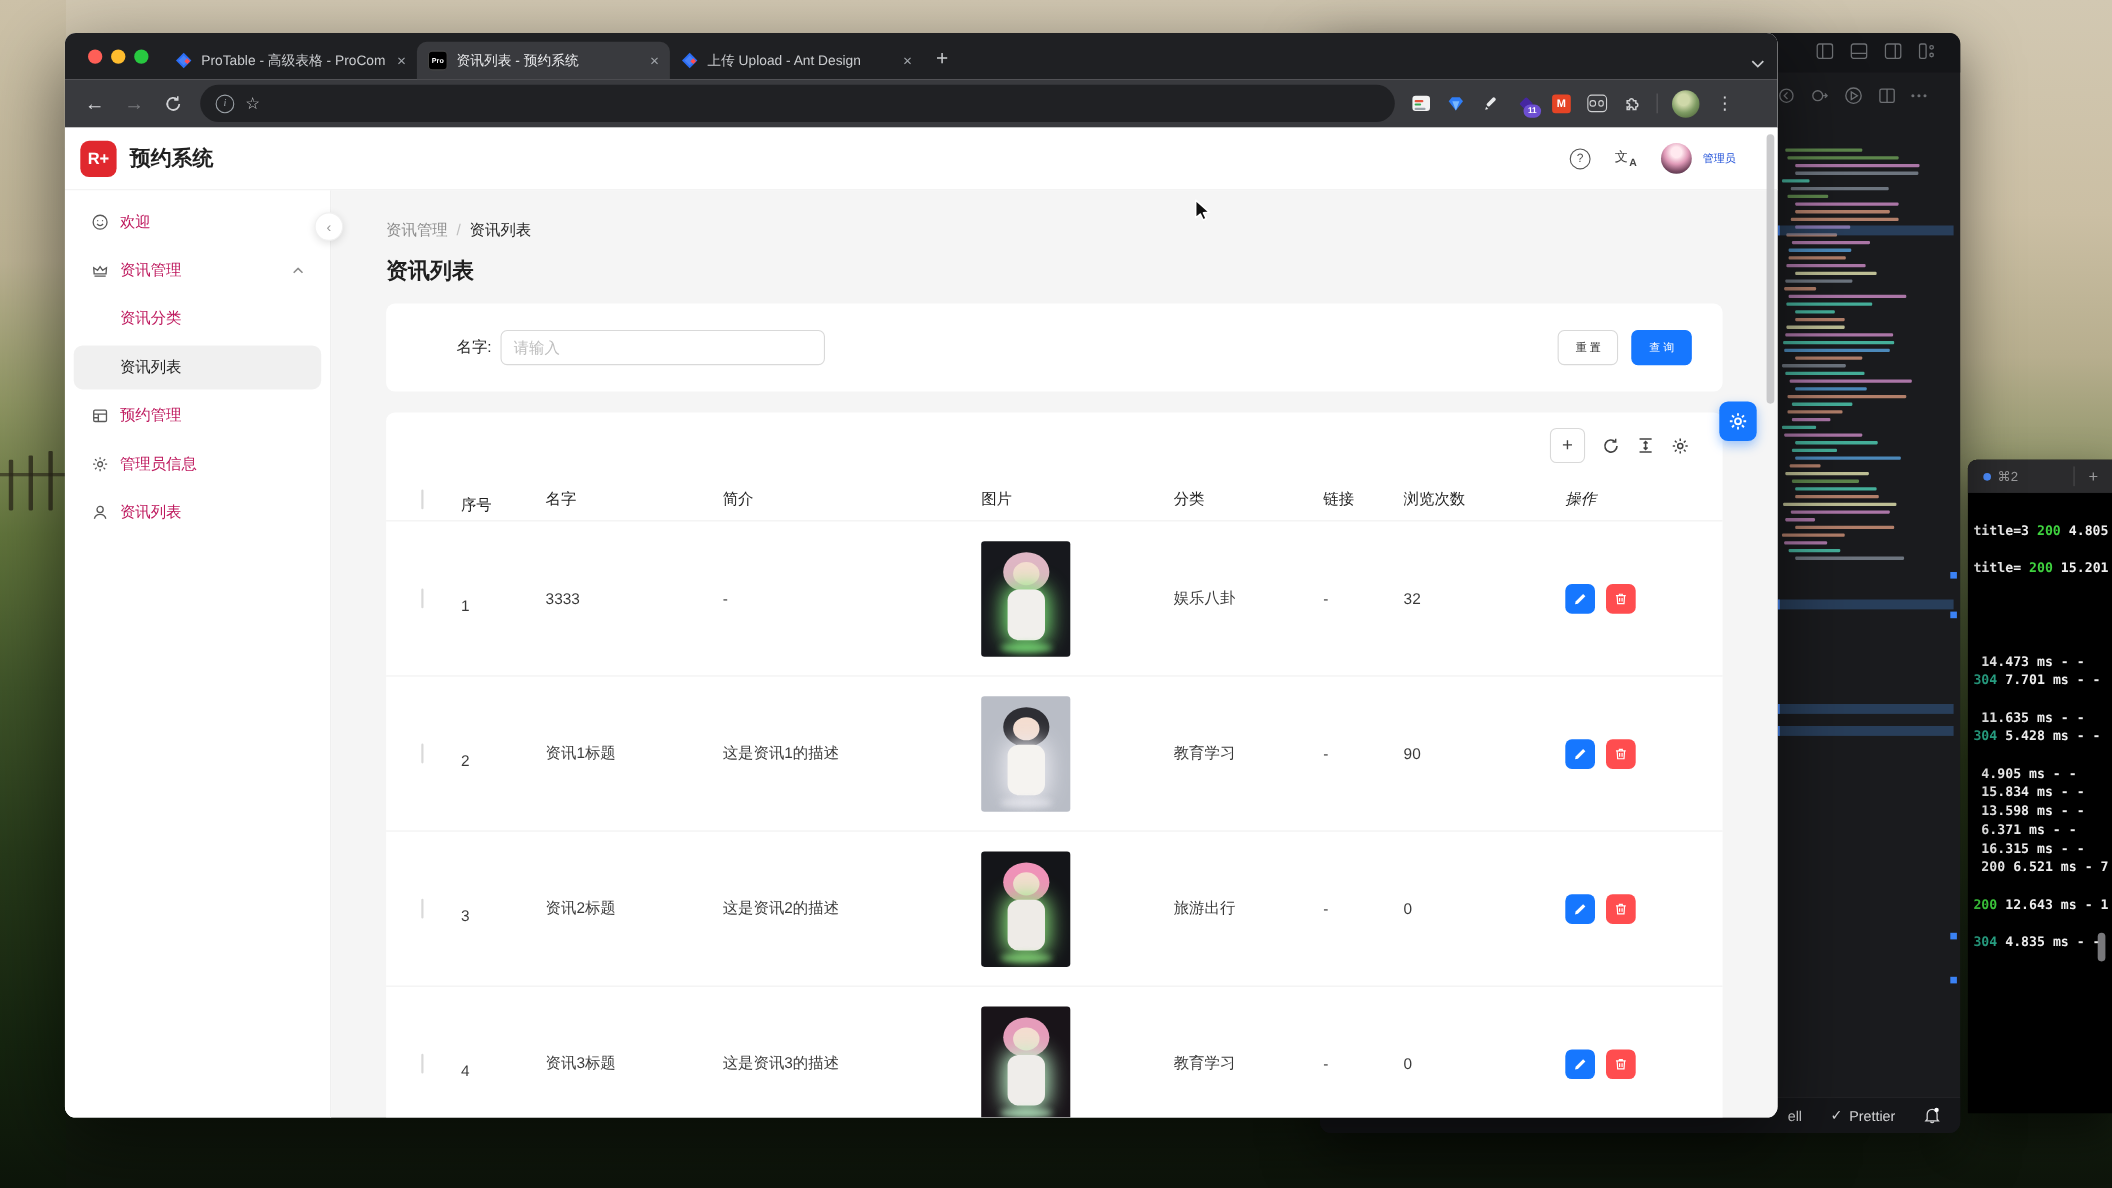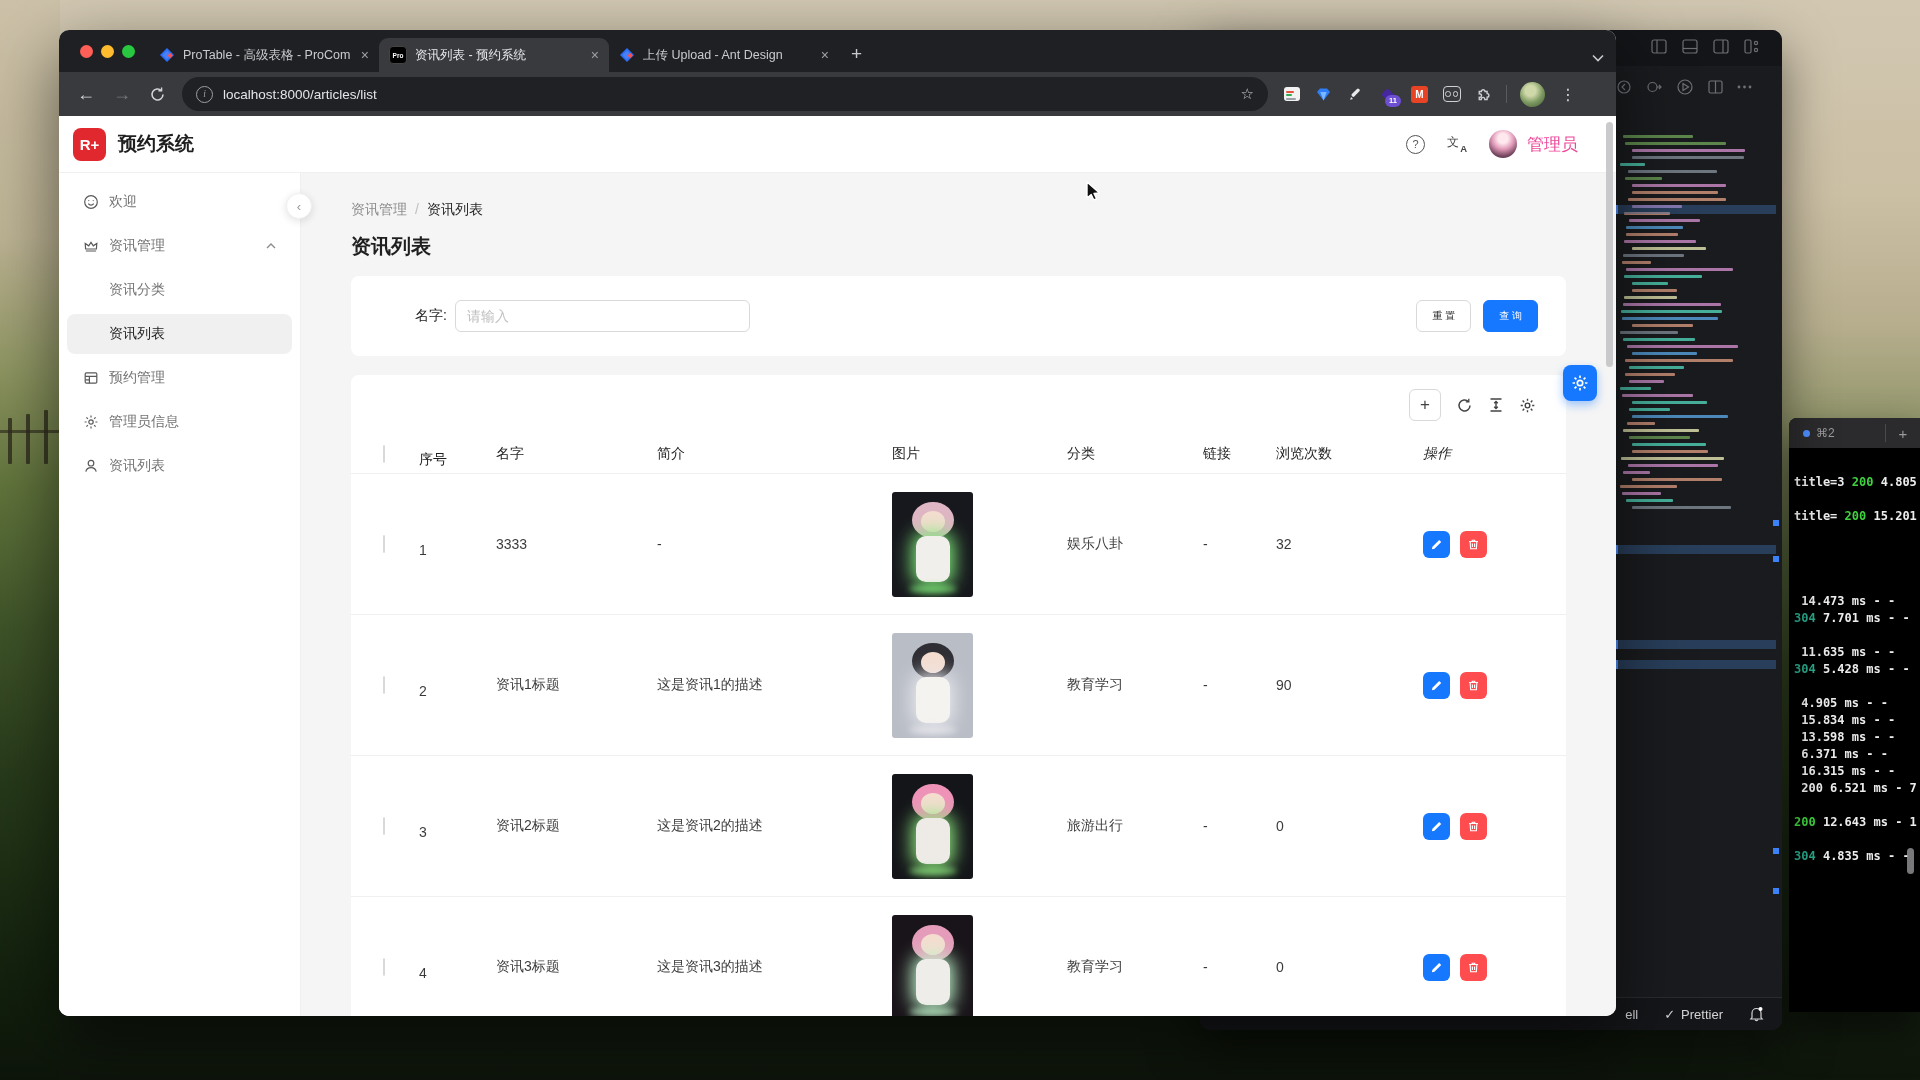--- a/index.html
+++ b/index.html
@@ -85,26 +85,26 @@
     display:flex;align-items:center;justify-content:center;margin-left:14px;}
   .brand-title{font-size:19px;font-weight:600;color:#1f1f1f;margin-left:12px;}
   .header-right{margin-left:auto;display:flex;align-items:center;padding-right:38px;gap:22px;}
   .q-circle{width:17px;height:17px;border:1.3px solid #555;border-radius:50%;color:#555;font-size:11px;
     display:flex;align-items:center;justify-content:center;}
   .lang-ic{position:relative;width:20px;height:18px;color:#444;}
   .lang-cn{position:absolute;left:0;top:-1px;font-size:12px;}
   .lang-en{position:absolute;right:0;bottom:-1px;font-size:9.5px;font-weight:bold;}
   .admin-avatar{width:28px;height:28px;border-radius:50%;
     background:radial-gradient(circle at 50% 30%,#ffe9ef 0 20%,#e09ab8 45%,#7a4a63 72%,#2c2233 100%);}
-  .admin-name{font-size:17px;color:#ec4899;margin-left:-12px;}
+  .admin-name{font-size:10px;color:#1d4ed8;margin-left:-12px;}
   .app-body{display:flex;height:844px;}
   .sidebar{width:241px;background:#fff;border-right:1px solid #efefef;position:relative;flex:none;}
   .menu{padding-top:5px;}
   .m-item{height:40px;margin:4px 8px;border-radius:8px;display:flex;align-items:center;padding:0 16px;
-    font-size:14px;color:#737373;}
+    font-size:14px;color:#be185d;}
   .m-item .mi{width:16px;margin-right:10px;display:flex;justify-content:center;}
   .m-item.child{padding-left:42px;}
   .m-item.selected{background:rgba(0,0,0,.06);font-weight:500;color:#1f1f1f;}
   .m-chev{margin-left:auto;}
   .collapse-btn{position:absolute;right:-12px;top:20px;width:24px;height:24px;border-radius:50%;background:#fff;
     box-shadow:0 2px 8px rgba(0,0,0,.12);border:1px solid #f0f0f0;display:flex;align-items:center;justify-content:center;
     color:#999;font-size:13px;z-index:4;}
   .sb-footer{position:absolute;left:8px;right:8px;bottom:10px;height:40px;display:flex;align-items:center;
     padding:0 16px;font-size:14px;color:#595959;gap:9px;}
   .main{flex:1;padding:28px 50px 0 50px;position:relative;}
@@ -360,21 +360,20 @@
     <span class="nav-ic">←</span>
     <span class="nav-ic dim">→</span>
     <span class="nav-ic">
       <svg width="17" height="17" viewBox="0 0 17 17" fill="none" stroke="#d2d3d6" stroke-width="1.6">
           <path d="M14 8.5A5.5 5.5 0 1 1 12.4 4.6"></path>
           <path d="M12.6 1.6v3.2H9.4" stroke-width="1.4"></path>
         </svg>
     </span>
     <div class="omnibox">
       <span class="omni-info">i</span>
-      <span class="omni-url">localhost:8000/articles/list</span>
       <span class="omni-star">☆</span>
     </div>
     <div class="ext-row">
       <span class="ext">
         <span class="ext-docs">
             <i style="background:#e5533d;width:8px"></i>
             <i style="background:#34a853;width:6px"></i>
             <i style="background:#9aa0a6;width:10px"></i>
           </span>
       </span>

